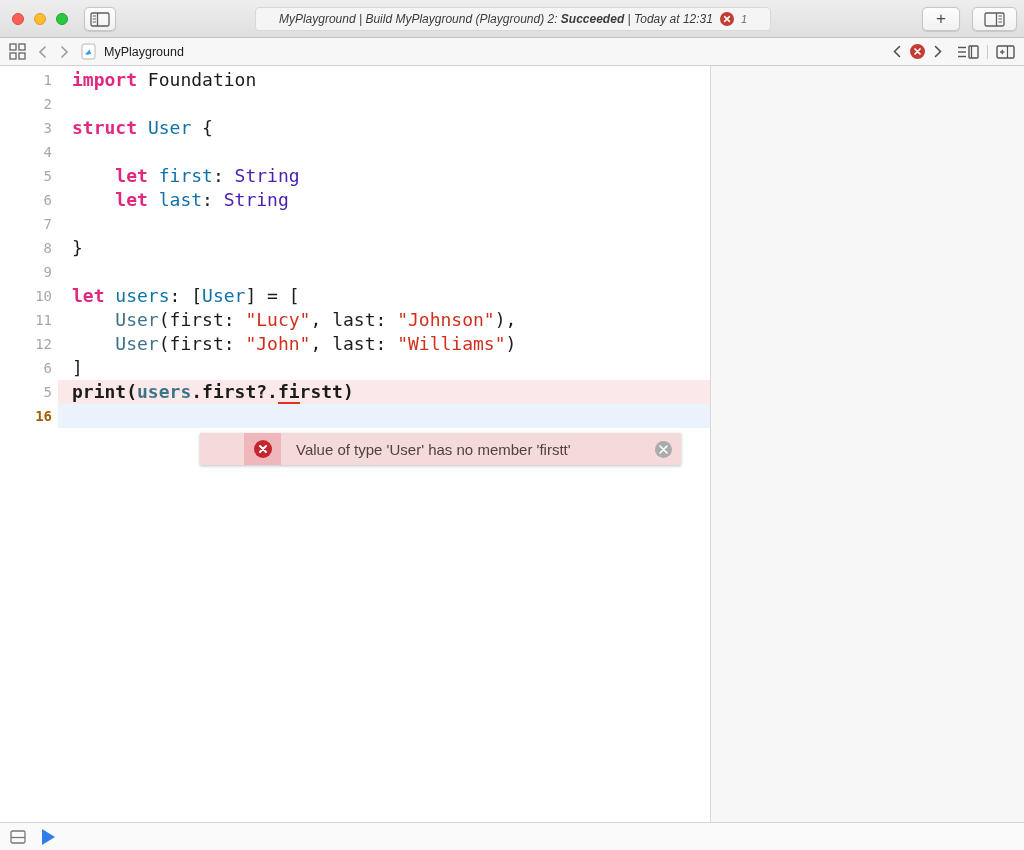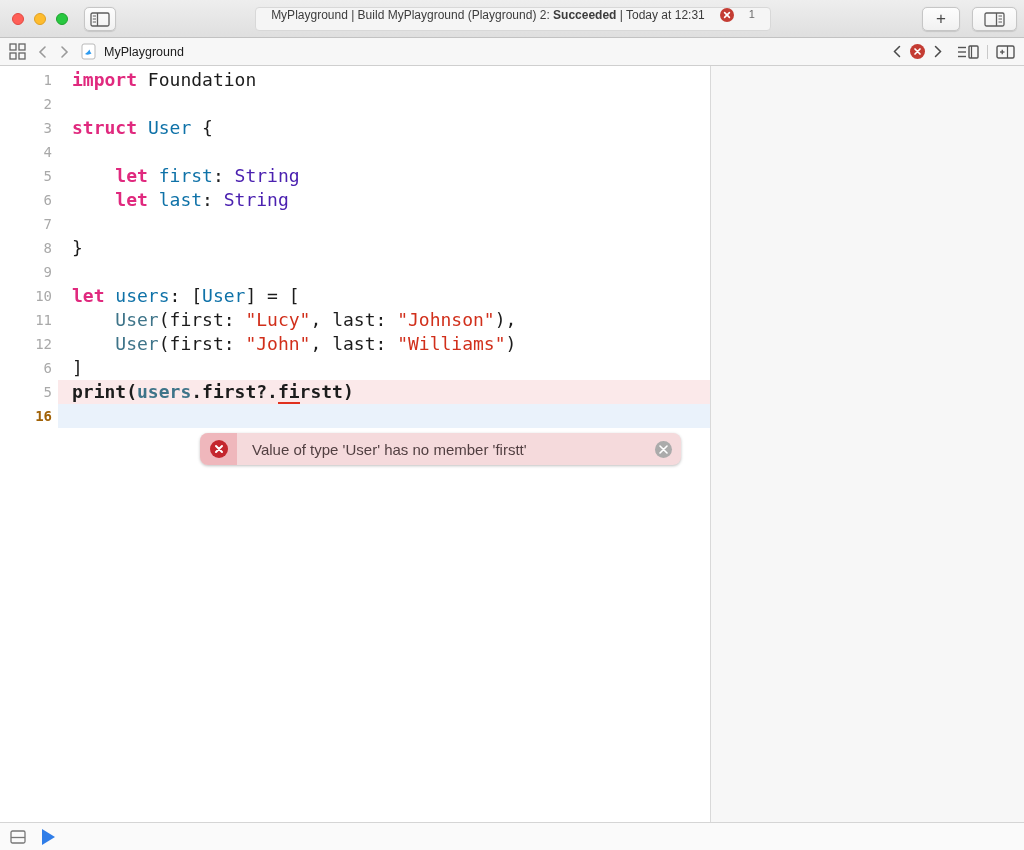--- a/index.html
+++ b/index.html
@@ -25,22 +25,22 @@
     box-shadow:0 0.5px 1px rgba(0,0,0,0.12);
     color:#5d5d5d;
   }
   .btn-sidebar { left:84px; width:32px; }
   .btn-plus { left:922px; width:38px; font-size:17px; color:#4a4a4a; }
   .btn-panel { left:972px; width:45px; }
 
   .activity {
     position:absolute; left:255px; top:7px; width:516px; height:24px;
     background:#F5F5F5; border:1px solid #D8D8D8; border-radius:4px;
-    display:flex; justify-content:center; gap:15px;
-    font-size:12px; color:#3c3c3c; white-space:nowrap;
+    display:flex; align-items:center; justify-content:center; gap:7px;
+    font-size:12px; color:#3c3c3c; white-space:nowrap;font-style:italic;
   }
   .activity b { font-weight:bold; }
   .activity .cnt { color:#6b6b6b; font-size:11px; }
 
   
   .jumpbar {
     position:absolute; left:0; top:38px; width:1024px; height:28px;
     background:#F7F7F7; border-bottom:1px solid #CFCFCF;
     display:flex; align-items:center;gap:16px;
   }
@@ -76,22 +76,22 @@
   .tk-typ { color:var(--typ); }
   .tk-decl { color:var(--decl); }
   .tk-pref { color:var(--pref); }
   .tk-str { color:var(--str); }
   .tk-pl { color:var(--plain); }
   .tk-u { border-bottom:2px solid #E0301E; }
 
   
   .banner {
     position:absolute; left:200px; top:367px; width:481px; height:32px;
-    border-radius:8px; overflow:hidden; display:flex; align-items:stretch;
-    box-shadow:0 1px 3px rgba(0,0,0,0.25); background:var(--banner_bg);
+    border-radius:0; overflow:hidden; display:flex; align-items:stretch;
+    box-shadow:0 1px 3px rgba(0,0,0,0.25); background:var(--banner_bg);padding-left:44px;
   }
   .banner-iconseg {
     width:37px; flex:none; background:var(--banner_icon_bg);
     display:flex; align-items:center; justify-content:center;
   }
   .banner-msg {
     flex:1; display:flex; align-items:center; padding:0 34px 0 15px;
     font-size:15px; color:var(--banner_text); white-space:nowrap;
   }
   .banner-dismiss {

